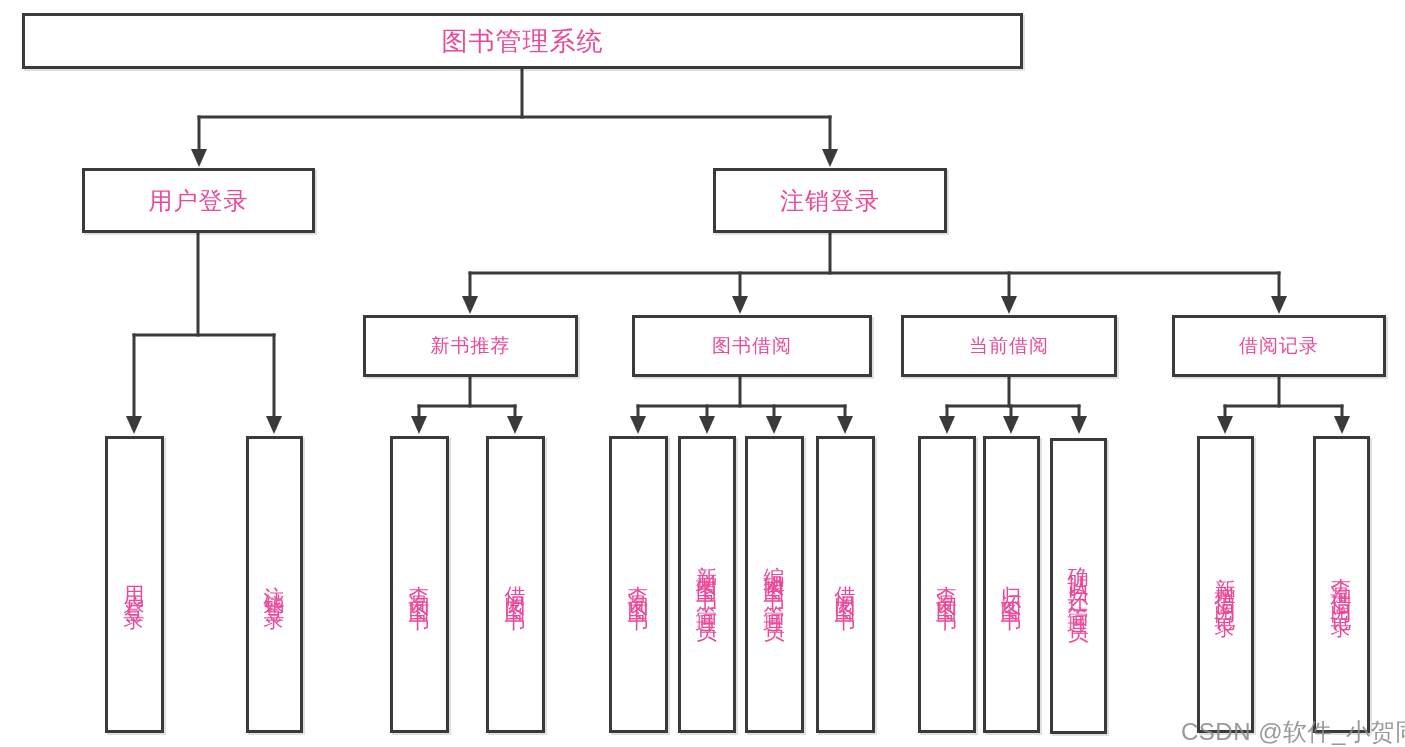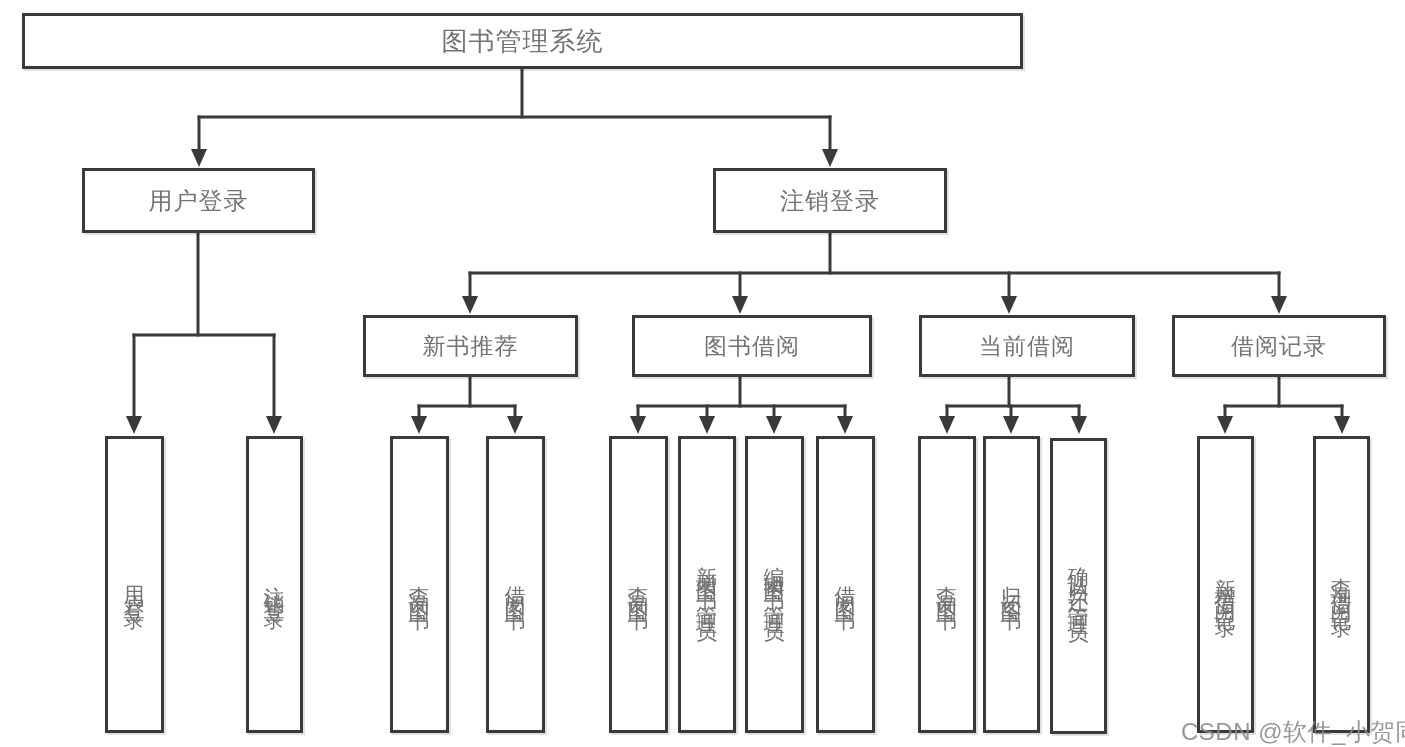--- a/index.html
+++ b/index.html
@@ -15,30 +15,30 @@
     position: absolute;
     left: 0; top: 0;
     width: 1405px; height: 747px;
     z-index: 1;
   }
   .box {
     position: absolute;
     box-sizing: border-box;
     border: 3px solid #3a3a3a;
     background: #ffffff;
-    color: #737373;
+    color: #ec4899;
     display: flex;
     align-items: center;
     justify-content: center;
     z-index: 2;
     box-shadow: 2px 2px 0 rgba(0,0,0,0.12);
   }
   .h-label { font-size: 24px; letter-spacing: 1px; white-space: nowrap; }
   .root-label { font-size: 26px; }
-  .l3-label { font-size: 23px; }
+  .l3-label { font-size: 19px; }
   .v-box {
     writing-mode: vertical-lr;
     text-orientation: mixed;
     font-size: 21px;
     letter-spacing: 8px;
     line-height: 1.1;
   }
   #watermark {
     position: absolute;
     left: 1181px;
@@ -131,21 +131,21 @@
   <div class="box" style="left:713px; top:168px; width:234px; height:65px;">
     <span class="h-label">注销登录</span>
   </div>
 
   <div class="box" style="left:363px; top:315px; width:215px; height:62px;">
     <span class="h-label l3-label">新书推荐</span>
   </div>
   <div class="box" style="left:632px; top:315px; width:240px; height:62px;">
     <span class="h-label l3-label">图书借阅</span>
   </div>
-  <div class="box" style="left:901px; top:315px; width:216px; height:62px;margin-left:18px;">
+  <div class="box" style="left:901px; top:315px; width:216px; height:62px;">
     <span class="h-label l3-label">当前借阅</span>
   </div>
   <div class="box" style="left:1172px; top:315px; width:214px; height:62px;">
     <span class="h-label l3-label">借阅记录</span>
   </div>
 
   <div class="box v-box" style="left:105px; top:436px; width:59px; height:297px;">用户登录</div>
   <div class="box v-box" style="left:246px; top:436px; width:57px; height:297px;">注销登录</div>
 
   <div class="box v-box" style="left:390px; top:436px; width:59px; height:297px;">查询图书</div>

